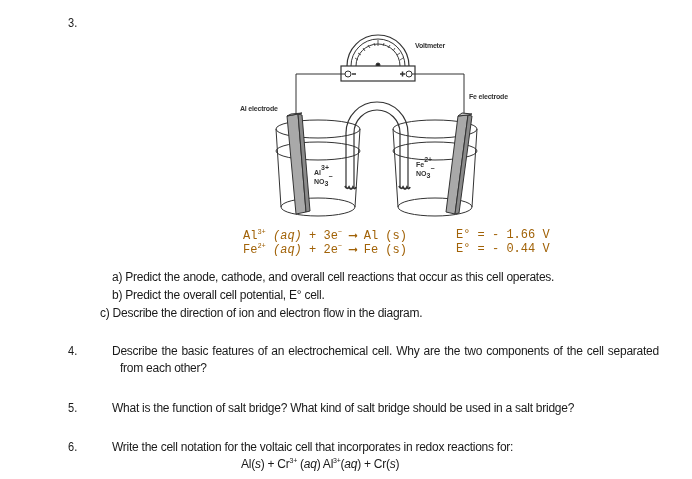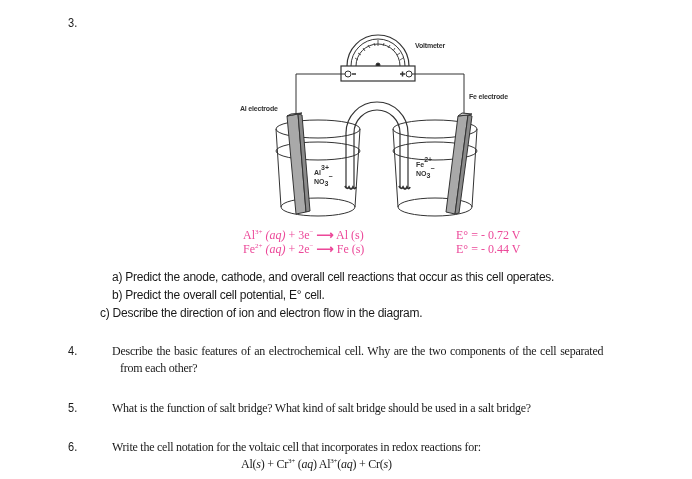--- a/index.html
+++ b/index.html
@@ -1,22 +1,22 @@
 <!DOCTYPE html>
 <html><head>
   <meta charset="utf-8">
   <style>
     html, body { margin: 0; padding: 0; background: #ffffff; }
     body { width: 692px; height: 479px; position: relative; overflow: hidden; color: #1a1a1a;
            font-family: "Liberation Sans", sans-serif; }
     .abs { position: absolute; white-space: nowrap; }
     .qnum { font-size: 12px; font-family: "Liberation Sans", sans-serif; transform: scaleX(0.92); transform-origin: left; }
-    .qtext { font-size: 12px; font-family: Liberation Serif, serif; letter-spacing: -0.25px; }
+    .qtext { font-size: 12px; font-family: Liberation Sans, sans-serif; letter-spacing: -0.25px; }
     .sub { font-size: 12px; font-family: "Liberation Sans", sans-serif; letter-spacing: -0.25px; }
-    .eq { font-family: Liberation Serif, serif; font-size: 12px; color: #ec4899; }
+    .eq { font-family: Liberation Mono, monospace; font-size: 12px; color: #a16207; }
     .diag-label { font-family: "Liberation Sans", sans-serif; font-size: 7px; font-weight: bold; color: #333; letter-spacing: -0.2px; }
     sup { font-size: 7px; vertical-align: 5px; line-height: 0; }
     sub { font-size: 7px; vertical-align: -2px; line-height: 0; }
     .ion { font-family: "Liberation Sans", sans-serif; font-size: 7px; font-weight: bold; color: #333; line-height: 9px; }
     svg { position: absolute; left: 0; top: 0; }
   </style>
 </head>
 <body>
 
 <div class="abs qnum" style="left:68px; top:16px;">3.</div>
@@ -105,21 +105,21 @@
   <i>(aq)</i><span> + 3e</span><sup>−</sup>
   <b>⟶</b>
   <span>Al (s)</span>
 </div>
 <div class="abs eq" style="left:243px; top:242px;text-align:right;">
   <span>Fe</span><sup>2+</sup>
   <i>(aq)</i><span> + 2e</span><sup>−</sup>
   <b>⟶</b>
   <span>Fe (s)</span>
 </div>
-<div class="abs eq" style="left:456px; top:228px;">E° = - 0.72 V</div>
+<div class="abs eq" style="left:456px; top:228px;">E° = - 1.66 V</div>
 <div class="abs eq" style="left:456px; top:242px;">E° = - 0.44 V</div>
 
 <div class="abs sub" style="left:112px; top:270px;">a) Predict the anode, cathode, and overall cell reactions that occur as this cell operates.</div>
 <div class="abs sub" style="left:112px; top:288px;text-align:right;">b) Predict the overall cell potential, E° cell.</div>
 <div class="abs sub" style="left:100px; top:306px;">c) Describe the direction of ion and electron flow in the diagram.</div>
 
 <div class="abs qnum" style="left:68px; top:344px;">4.</div>
 <div class="abs qtext" style="left:112px; top:344px; word-spacing:1px;">Describe the basic features of an electrochemical cell. Why are the two components of the cell separated</div>
 <div class="abs qtext" style="left:120px; top:361px;">from each other?</div>
 

